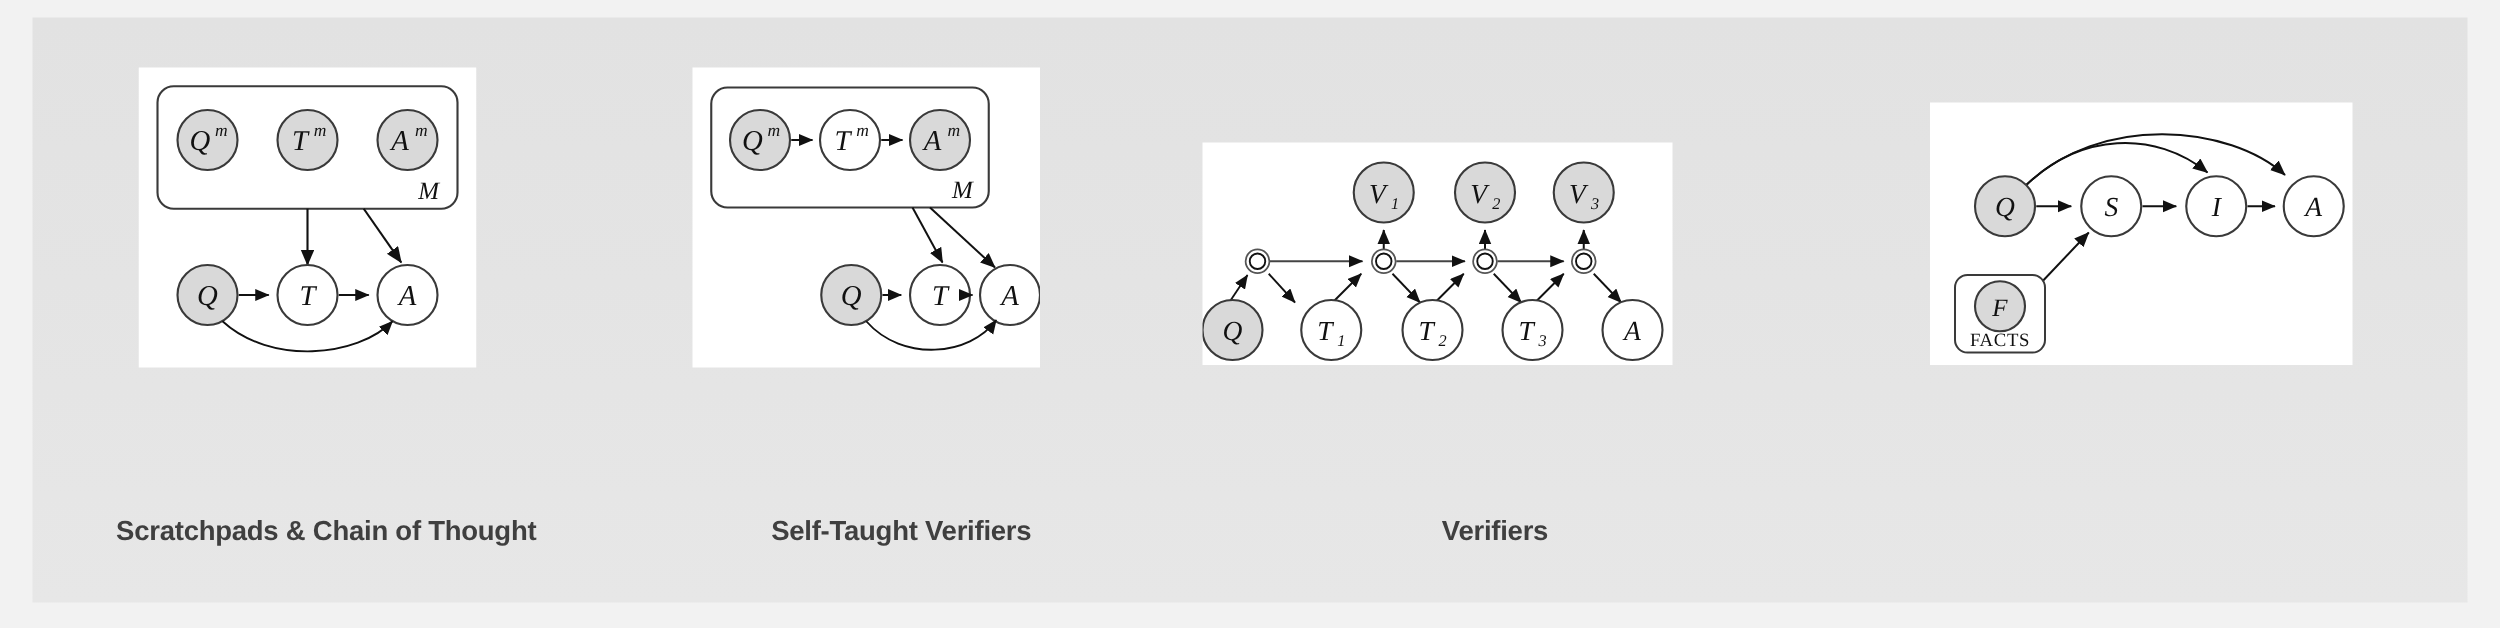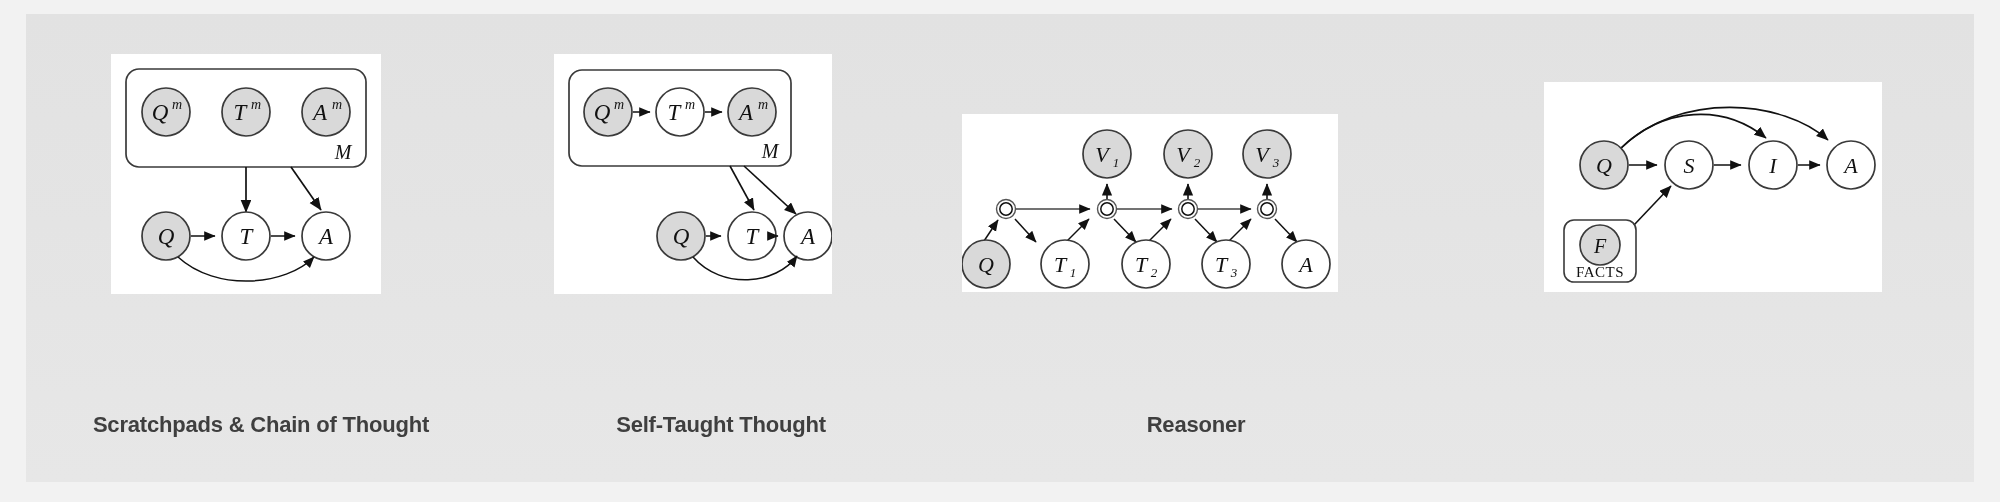--- a/index.html
+++ b/index.html
@@ -154,21 +154,21 @@
           <g>
             <circle cx="254" cy="182" r="24" fill="#ffffff" stroke="#3a3a3a" stroke-width="1.7"></circle>
             <text class="nodelbl" x="254" y="190" font-size="23" text-anchor="middle">A</text>
           </g>
 
           <line x1="152" y1="182" x2="167" y2="182" stroke="#111111" stroke-width="1.5" marker-end="url(#ah2)"></line>
           <line x1="223" y1="182" x2="224" y2="182" stroke="#111111" stroke-width="1.5" marker-end="url(#ah2)"></line>
           <path d="M139,203 C168,236 222,231 243,202" fill="none" stroke="#111111" stroke-width="1.5" marker-end="url(#ah2)"></path>
         </svg>
       </div>
-      <div class="panel-caption">Self-Taught Thought</div>
+      <div class="panel-caption">Self-Taught Verifiers</div>
     </div>
 
     <div class="panel" style="left:920px;width:500px;">
       <div class="panel-card" style="left:16px;top:100px;width:376px;height:178px;">
         <svg width="376" height="178" viewBox="0 0 376 178">
           <defs>
             <marker id="ah3" markerWidth="9" markerHeight="9" refX="7.2" refY="3.2" orient="auto" markerUnits="strokeWidth">
               <path d="M0,0 L0,6.4 L7.6,3.2 z" fill="#111111"></path>
             </marker>
           </defs>
@@ -241,21 +241,21 @@
             <circle cx="264" cy="150" r="24" fill="#ffffff" stroke="#3a3a3a" stroke-width="1.7"></circle>
             <text class="nodelbl" x="259" y="158" font-size="22" text-anchor="middle">T</text>
             <text class="nodelbl" x="272" y="163" font-size="13" text-anchor="middle">3</text>
           </g>
           <g>
             <circle cx="344" cy="150" r="24" fill="#ffffff" stroke="#3a3a3a" stroke-width="1.7"></circle>
             <text class="nodelbl" x="344" y="158" font-size="22" text-anchor="middle">A</text>
           </g>
         </svg>
       </div>
-      <div class="panel-caption">Reasoner</div>
+      <div class="panel-caption">Verifiers</div>
     </div>
 
     <div class="panel" style="left:1420px;width:528px;">
       <div class="panel-card" style="left:98px;top:68px;width:338px;height:210px;">
         <svg width="338" height="210" viewBox="0 0 338 210">
           <defs>
             <marker id="ah4" markerWidth="9" markerHeight="9" refX="7.2" refY="3.2" orient="auto" markerUnits="strokeWidth">
               <path d="M0,0 L0,6.4 L7.6,3.2 z" fill="#111111"></path>
             </marker>
           </defs>

